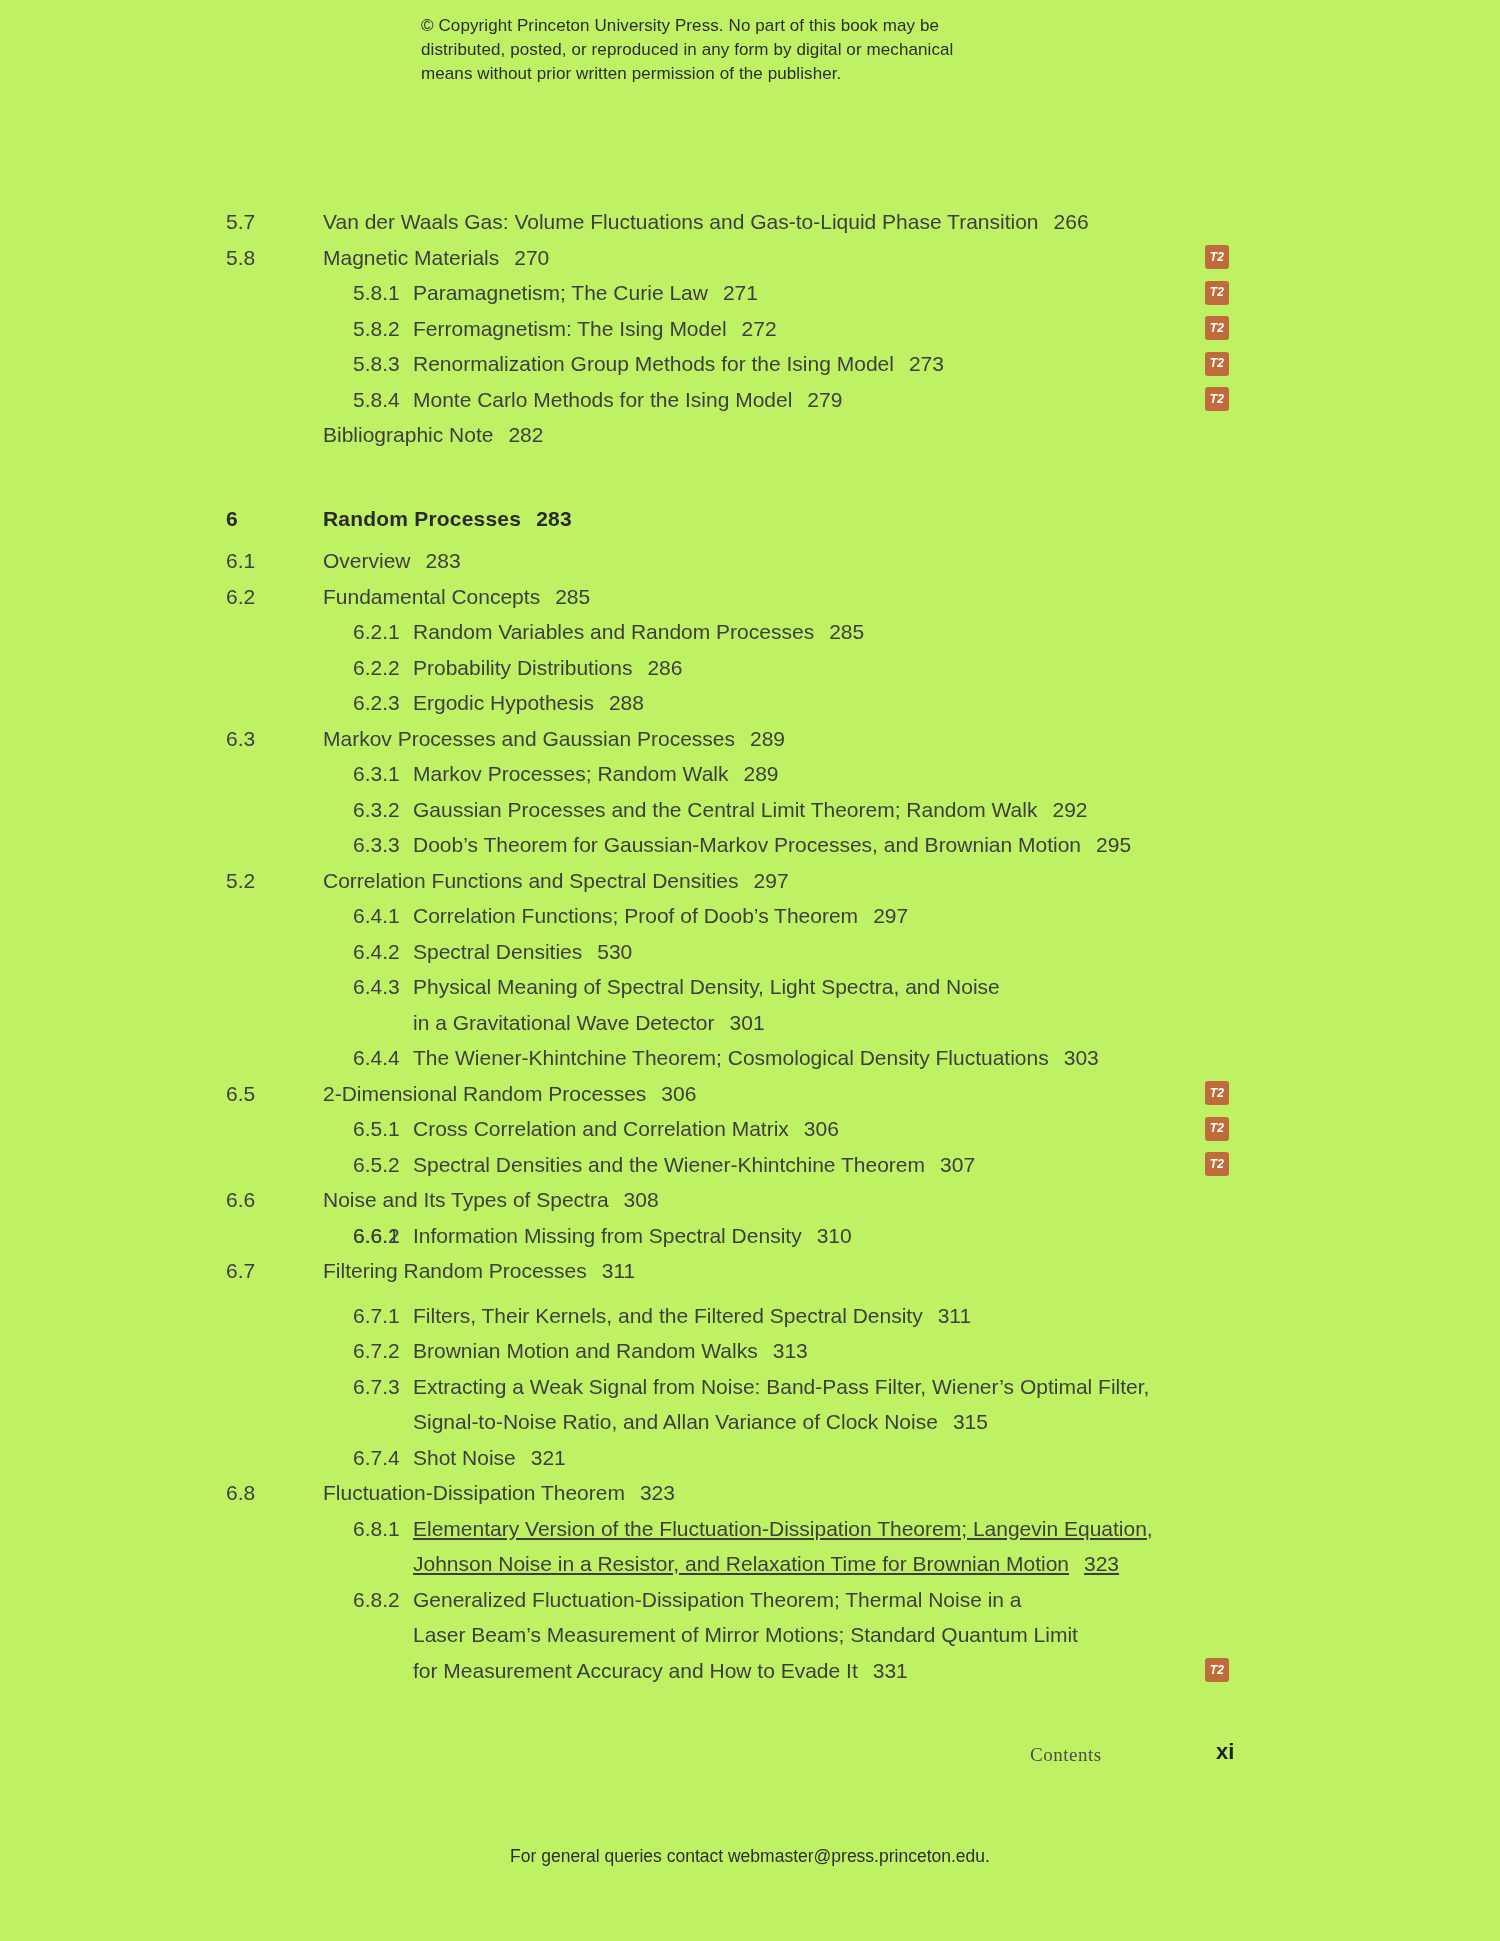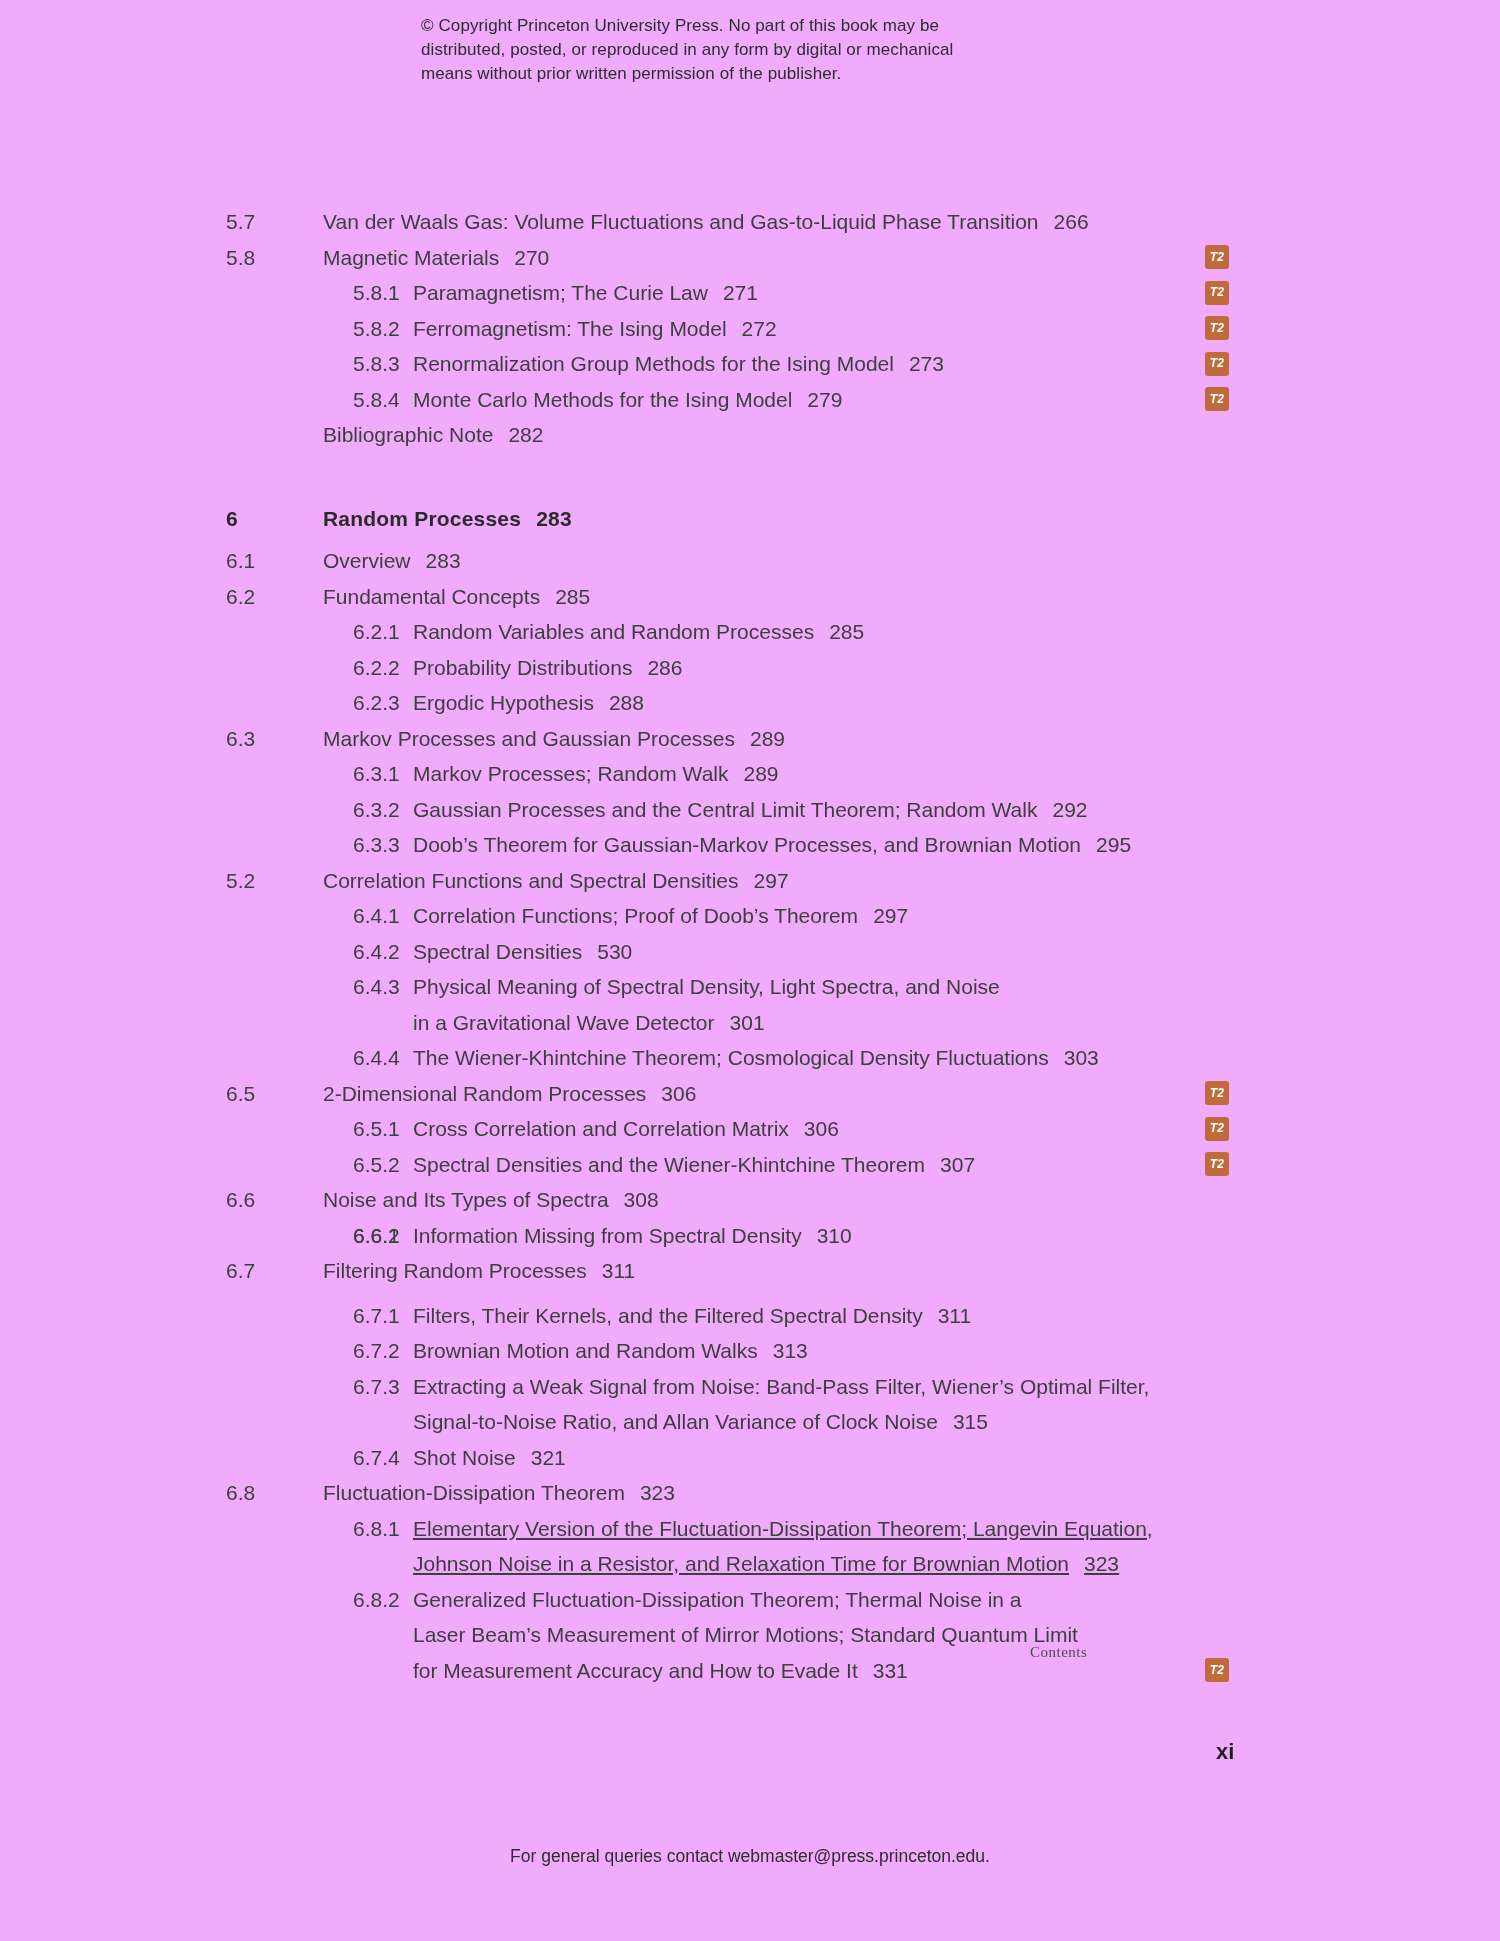--- a/index.html
+++ b/index.html
@@ -1,19 +1,19 @@
 <!DOCTYPE html>
 <html><head>
 <meta charset="utf-8">
 <style>
   html,body{margin:0;padding:0;background:#ffffff;}
   .page{
     position:relative;
     width:1500px;height:1941px;
-    background:#f0abfc;
+    background:#bef264;
     font-family:"Liberation Sans", sans-serif;
     overflow:hidden;
   }
   
   .copyright{
     position:absolute;top:14px;left:421px;
     font-size:17px;line-height:24px;color:#2d2d2d;
     letter-spacing:0.1px;
   }
   
@@ -37,23 +37,23 @@
   .badge{
     position:absolute;right:271px;top:50%;
     width:24px;height:24px;margin-top:-12px;
     background:#bf6b3c;border-radius:3px;
     color:#ffffff;font-size:12px;font-weight:700;font-style:italic;
     display:flex;align-items:center;justify-content:center;
     letter-spacing:0.2px;
   }
   
   .footer-label{
-    position:absolute;left:1030px;top:1644px;
+    position:absolute;left:1030px;top:1744px;
     font-family:"Liberation Serif", serif;
-    font-size:15px;color:#4c4c4c;letter-spacing:0.5px;
+    font-size:19px;color:#4c4c4c;letter-spacing:0.5px;
   }
   .footer-page{
     position:absolute;left:1216px;top:1739px;
     font-size:22px;font-weight:700;color:#1f1f1f;
   }
   .query{
     position:absolute;top:1846px;left:0;width:100%;
     text-align:center;font-size:17.5px;color:#2d2d2d;
   }
 </style>

